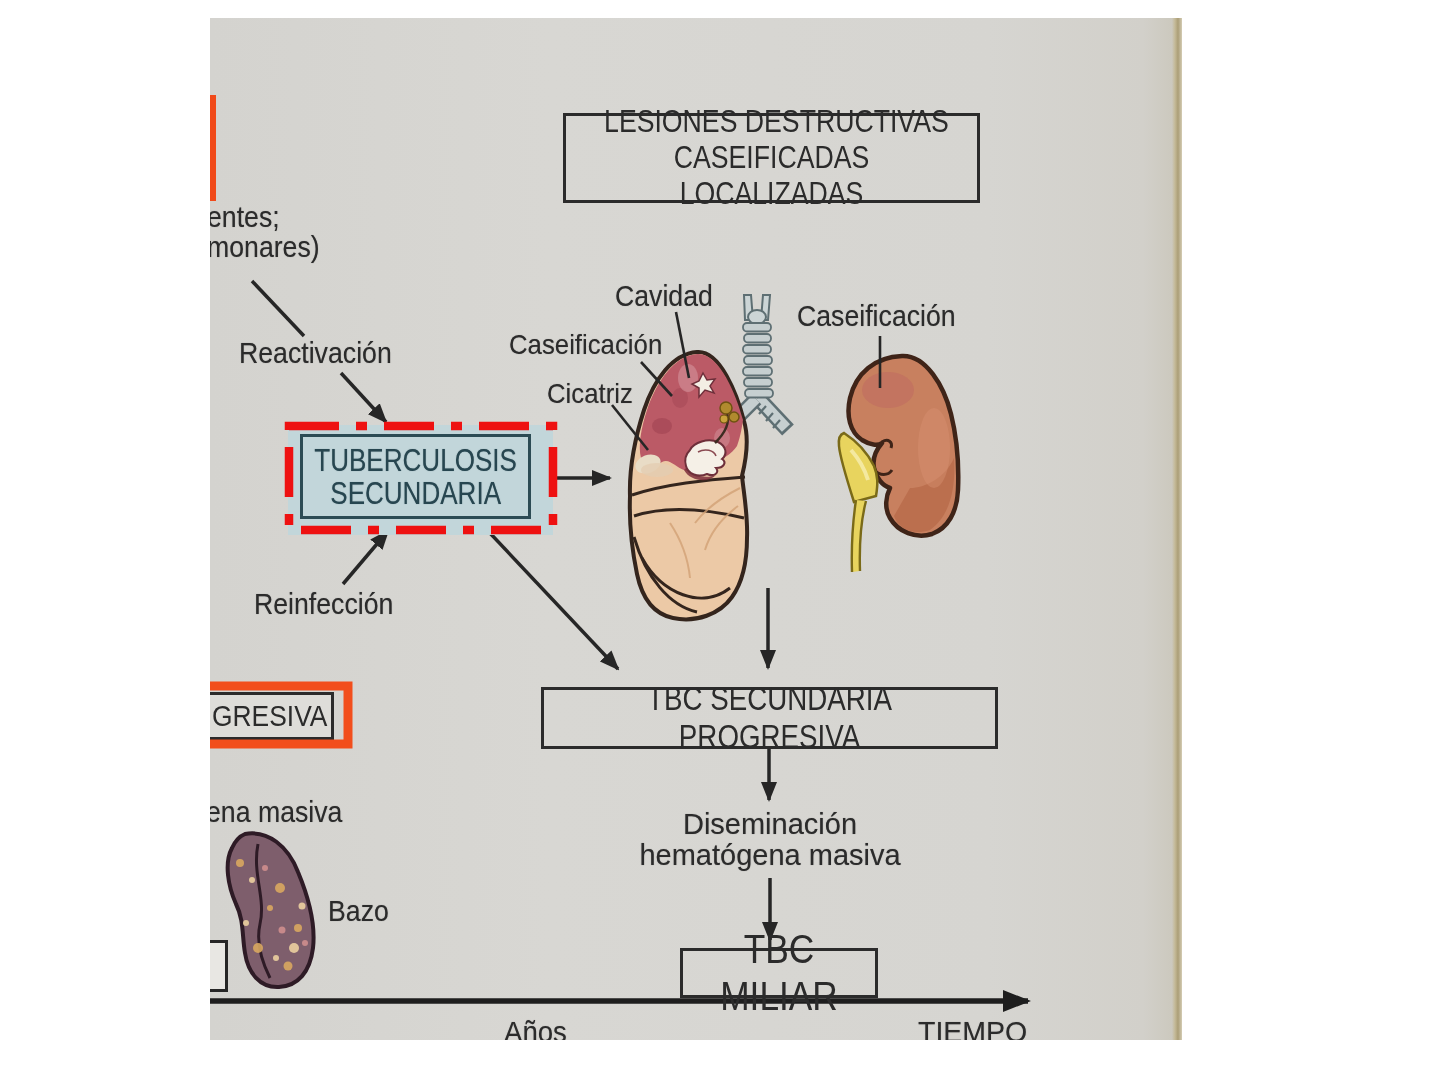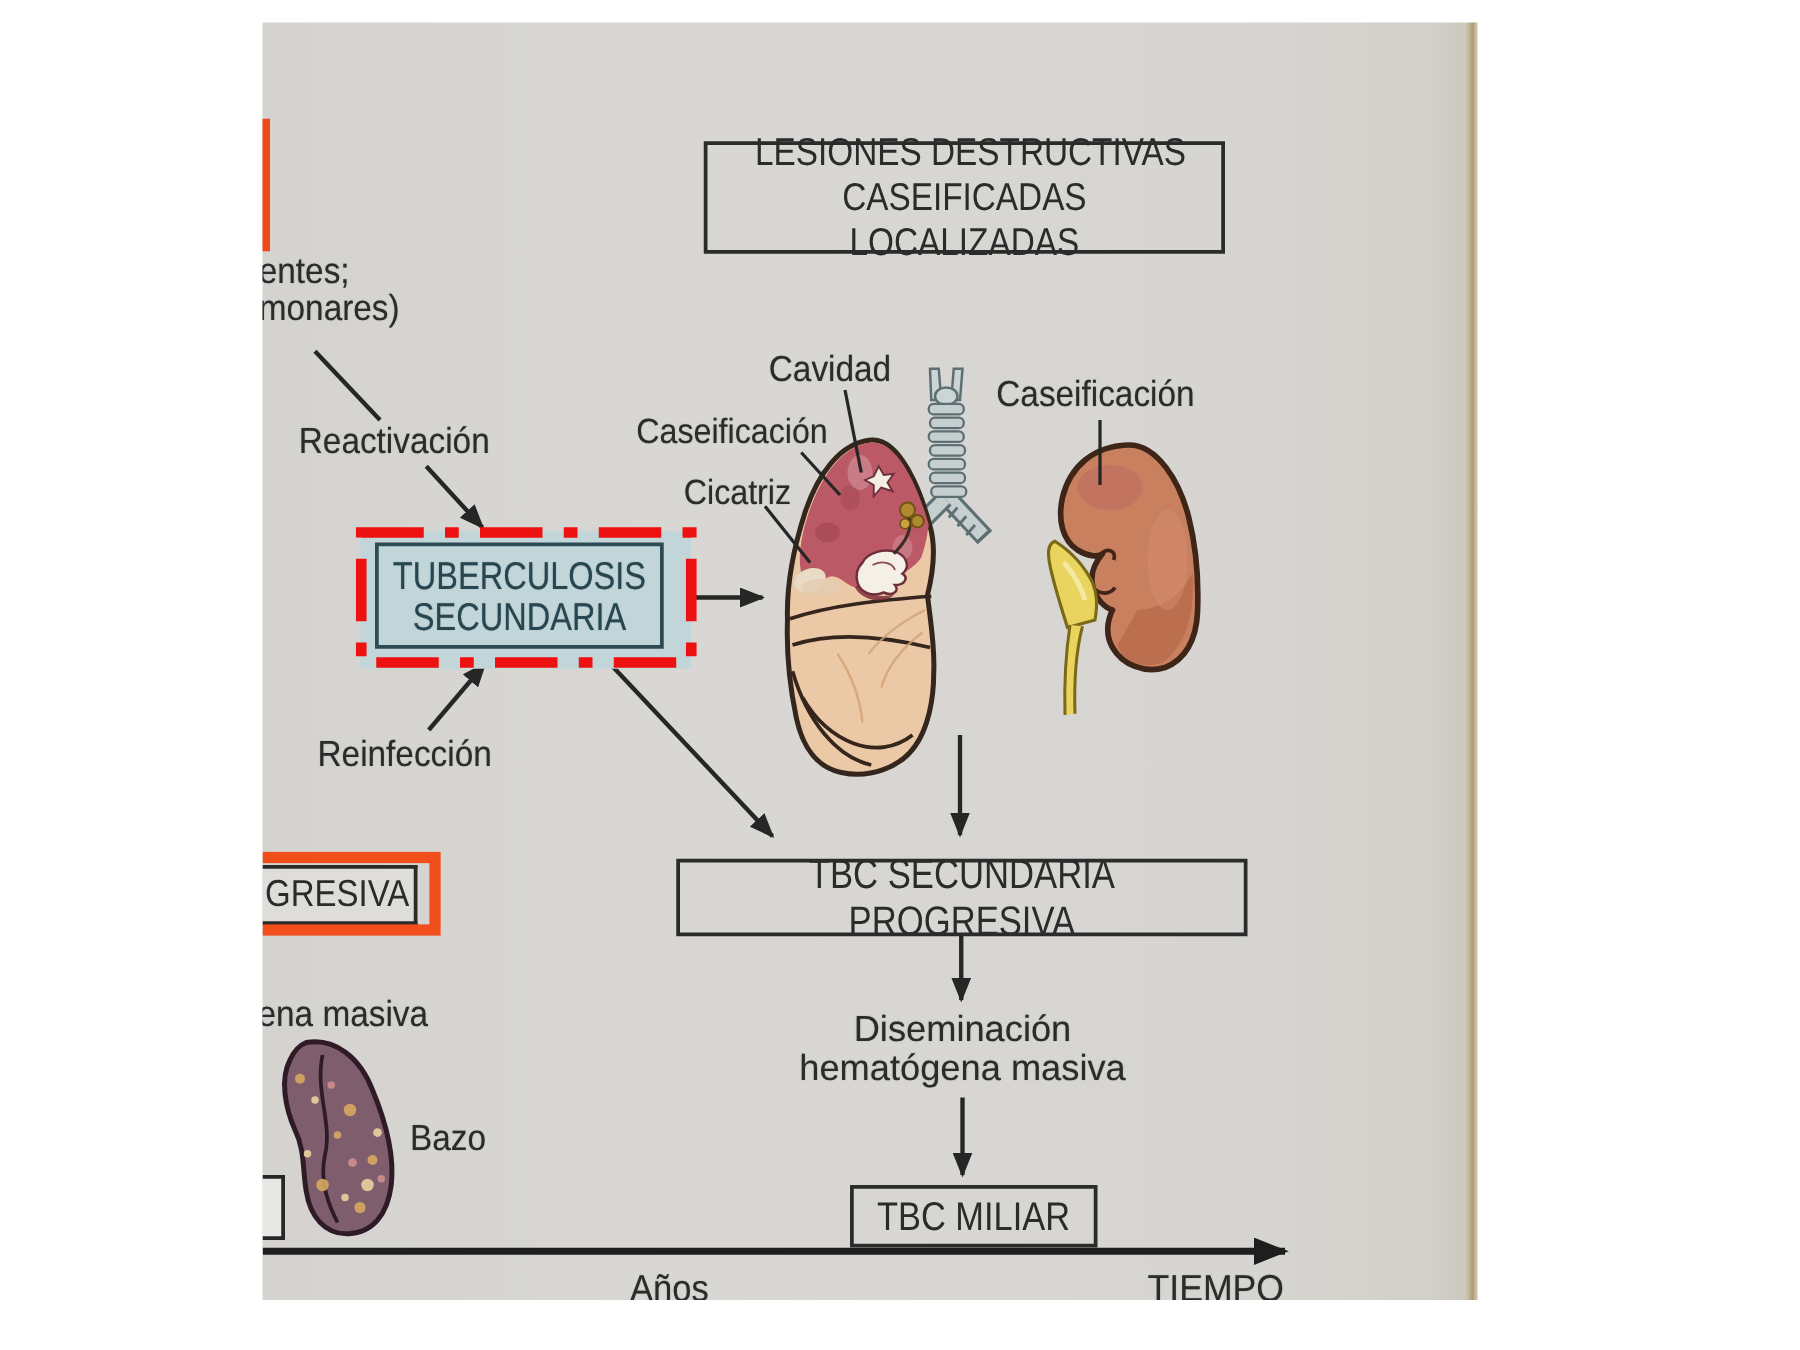--- a/index.html
+++ b/index.html
@@ -19,21 +19,21 @@
   .inkbox{position:absolute;border:3px solid #2b2b2b;box-sizing:border-box;
           display:flex;flex-direction:column;align-items:center;justify-content:center;
           color:#2b2b2b;text-align:center;}
   #lesions-box{left:353px;top:95px;width:417px;height:90px;font-size:31px;line-height:36px;align-items:flex-end;}
   #subtitle{left:347px;top:198px;width:430px;text-align:center;font-size:29px;}
   #tb-blue{position:absolute;left:78px;top:407px;width:265px;height:110px;background:#c2d6da;}
   #tb-inner{position:absolute;left:12px;top:9px;width:231px;height:85px;border:3px solid #2c4b54;
             box-sizing:border-box;display:flex;flex-direction:column;align-items:center;justify-content:center;
             color:#274650;font-size:31px;line-height:33px;text-shadow:0 0 1px rgba(39,70,80,.5);}
   #progresiva-box{left:331px;top:669px;width:457px;height:62px;font-size:33px;}
-  #miliar-box{left:470px;top:930px;width:198px;height:50px;font-size:32px;}
+  #miliar-box{left:470px;top:930px;width:198px;height:50px;font-size:41px;}
   #gresiva-box{position:absolute;left:0;top:674px;width:124px;height:48px;background:#deddd9;
                border:3px solid #2b2b2b;border-left:none;box-sizing:border-box;
                display:flex;align-items:center;color:#2b2b2b;font-size:30px;padding-left:2px;}
   #white-partial-box{position:absolute;left:0;top:922px;width:18px;height:52px;background:#e8e7e3;
                border:3px solid #262626;border-left:none;box-sizing:border-box;}
   #orange-strip{position:absolute;left:-1px;top:77px;width:7px;height:106px;background:#f14a1a;}
   #dissem{left:380px;top:791px;width:360px;text-align:center;font-size:29px;line-height:31px;}
 </style>
 </head>
 <body>

